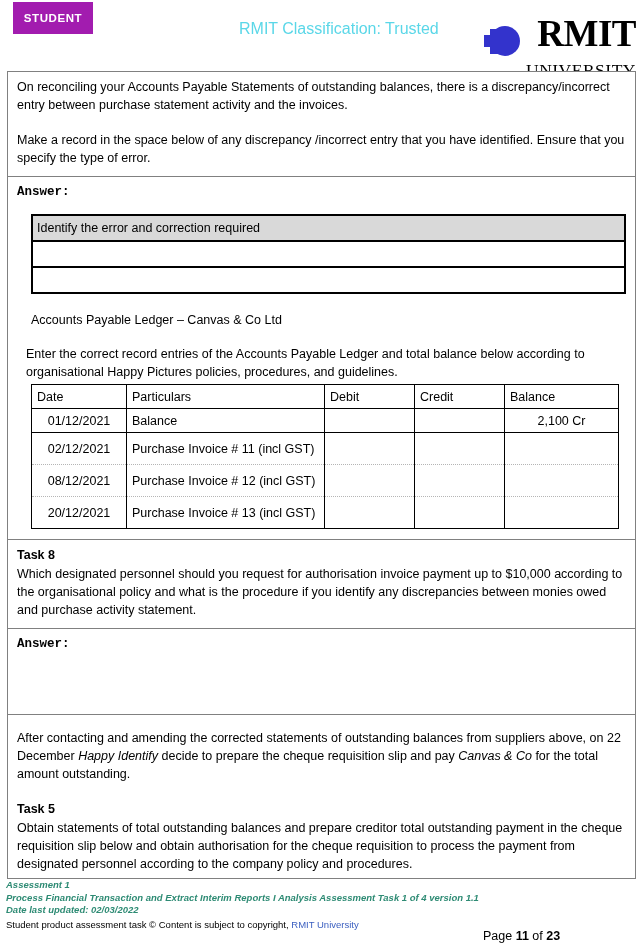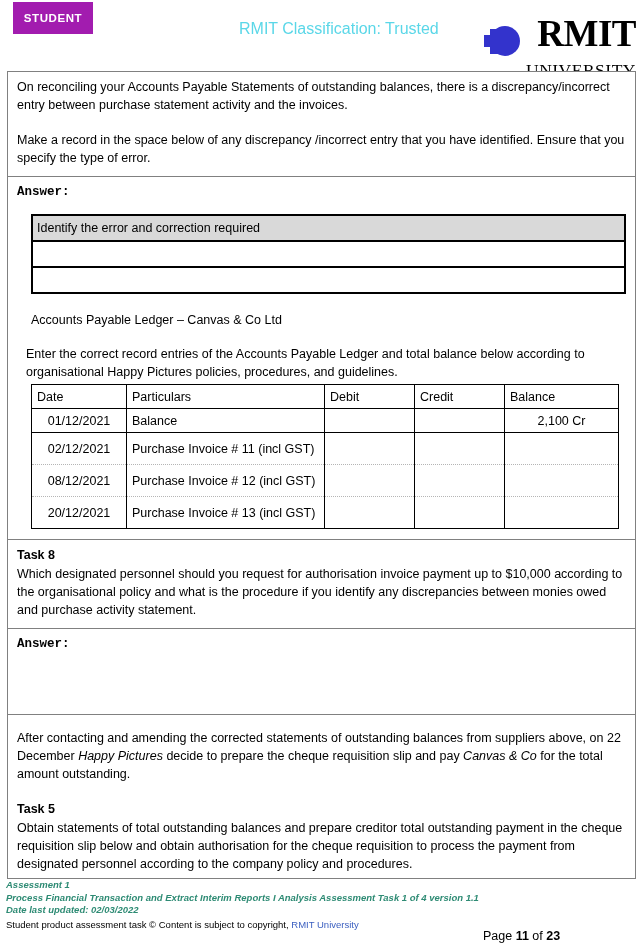--- a/index.html
+++ b/index.html
@@ -305,21 +305,21 @@
     <p class="task-title">Task 8</p>
     <p class="para">Which designated personnel should you request for authorisation invoice payment up to $10,000 according to the organisational policy and what is the procedure if you identify any discrepancies between monies owed and purchase activity statement.</p>
   </div>
 
   <div class="block">
     <p class="answer-label">Answer:</p>
     <div class="answer-space"></div>
   </div>
 
   <div class="block last" style="padding-top:14px;padding-bottom:4px;">
-    <p class="para"><span>After contacting and amending the corrected statements of outstanding balances from suppliers above, on 22 December </span><em>Happy Pictures</em><span> decide to prepare the cheque requisition slip and pay </span><em>Canvas &amp; Co</em><span> for the total amount outstanding.</span></p>
+    <p class="para"><span>After contacting and amending the corrected statements of outstanding balances from suppliers above, on 22 December </span><em>Happy Identify</em><span> decide to prepare the cheque requisition slip and pay </span><em>Canvas &amp; Co</em><span> for the total amount outstanding.</span></p>
     <div class="spacer-line"></div>
     <p class="task-title">Task 5</p>
     <p class="para">Obtain statements of total outstanding balances and prepare creditor total outstanding payment in the cheque requisition slip below and obtain authorisation for the cheque requisition to process the payment from designated personnel according to the company policy and procedures.</p>
   </div>
 
 </div>
 
 <div class="footer">
   <div class="footer-line">Assessment 1</div>
   <div class="footer-line">Process Financial Transaction and Extract Interim Reports I Analysis Assessment Task 1 of 4   version 1.1</div>

